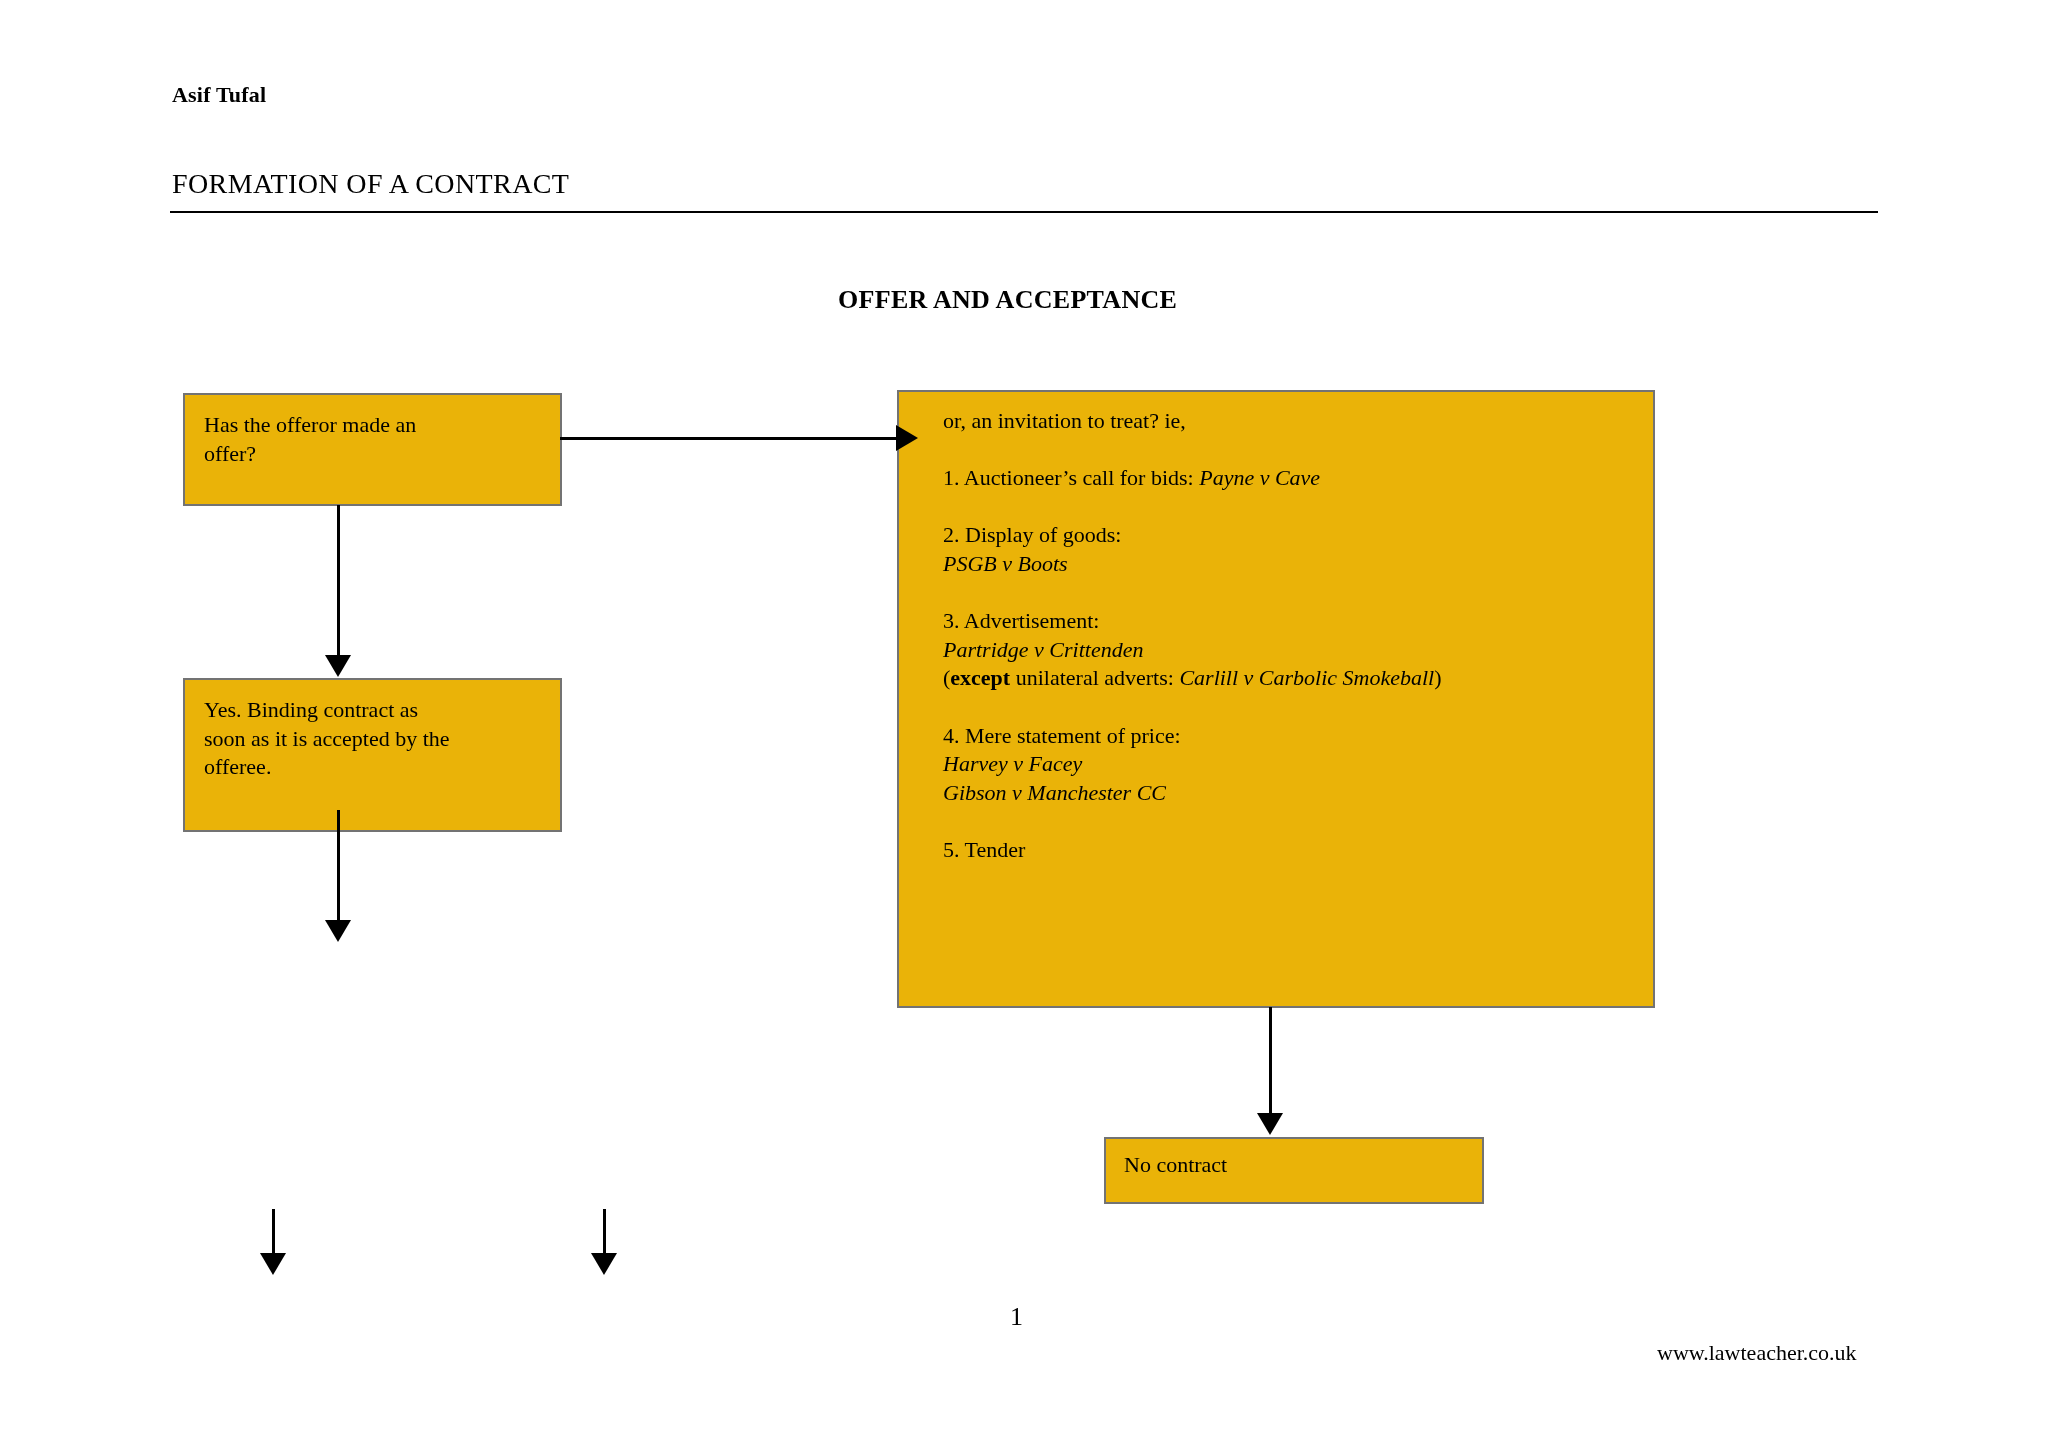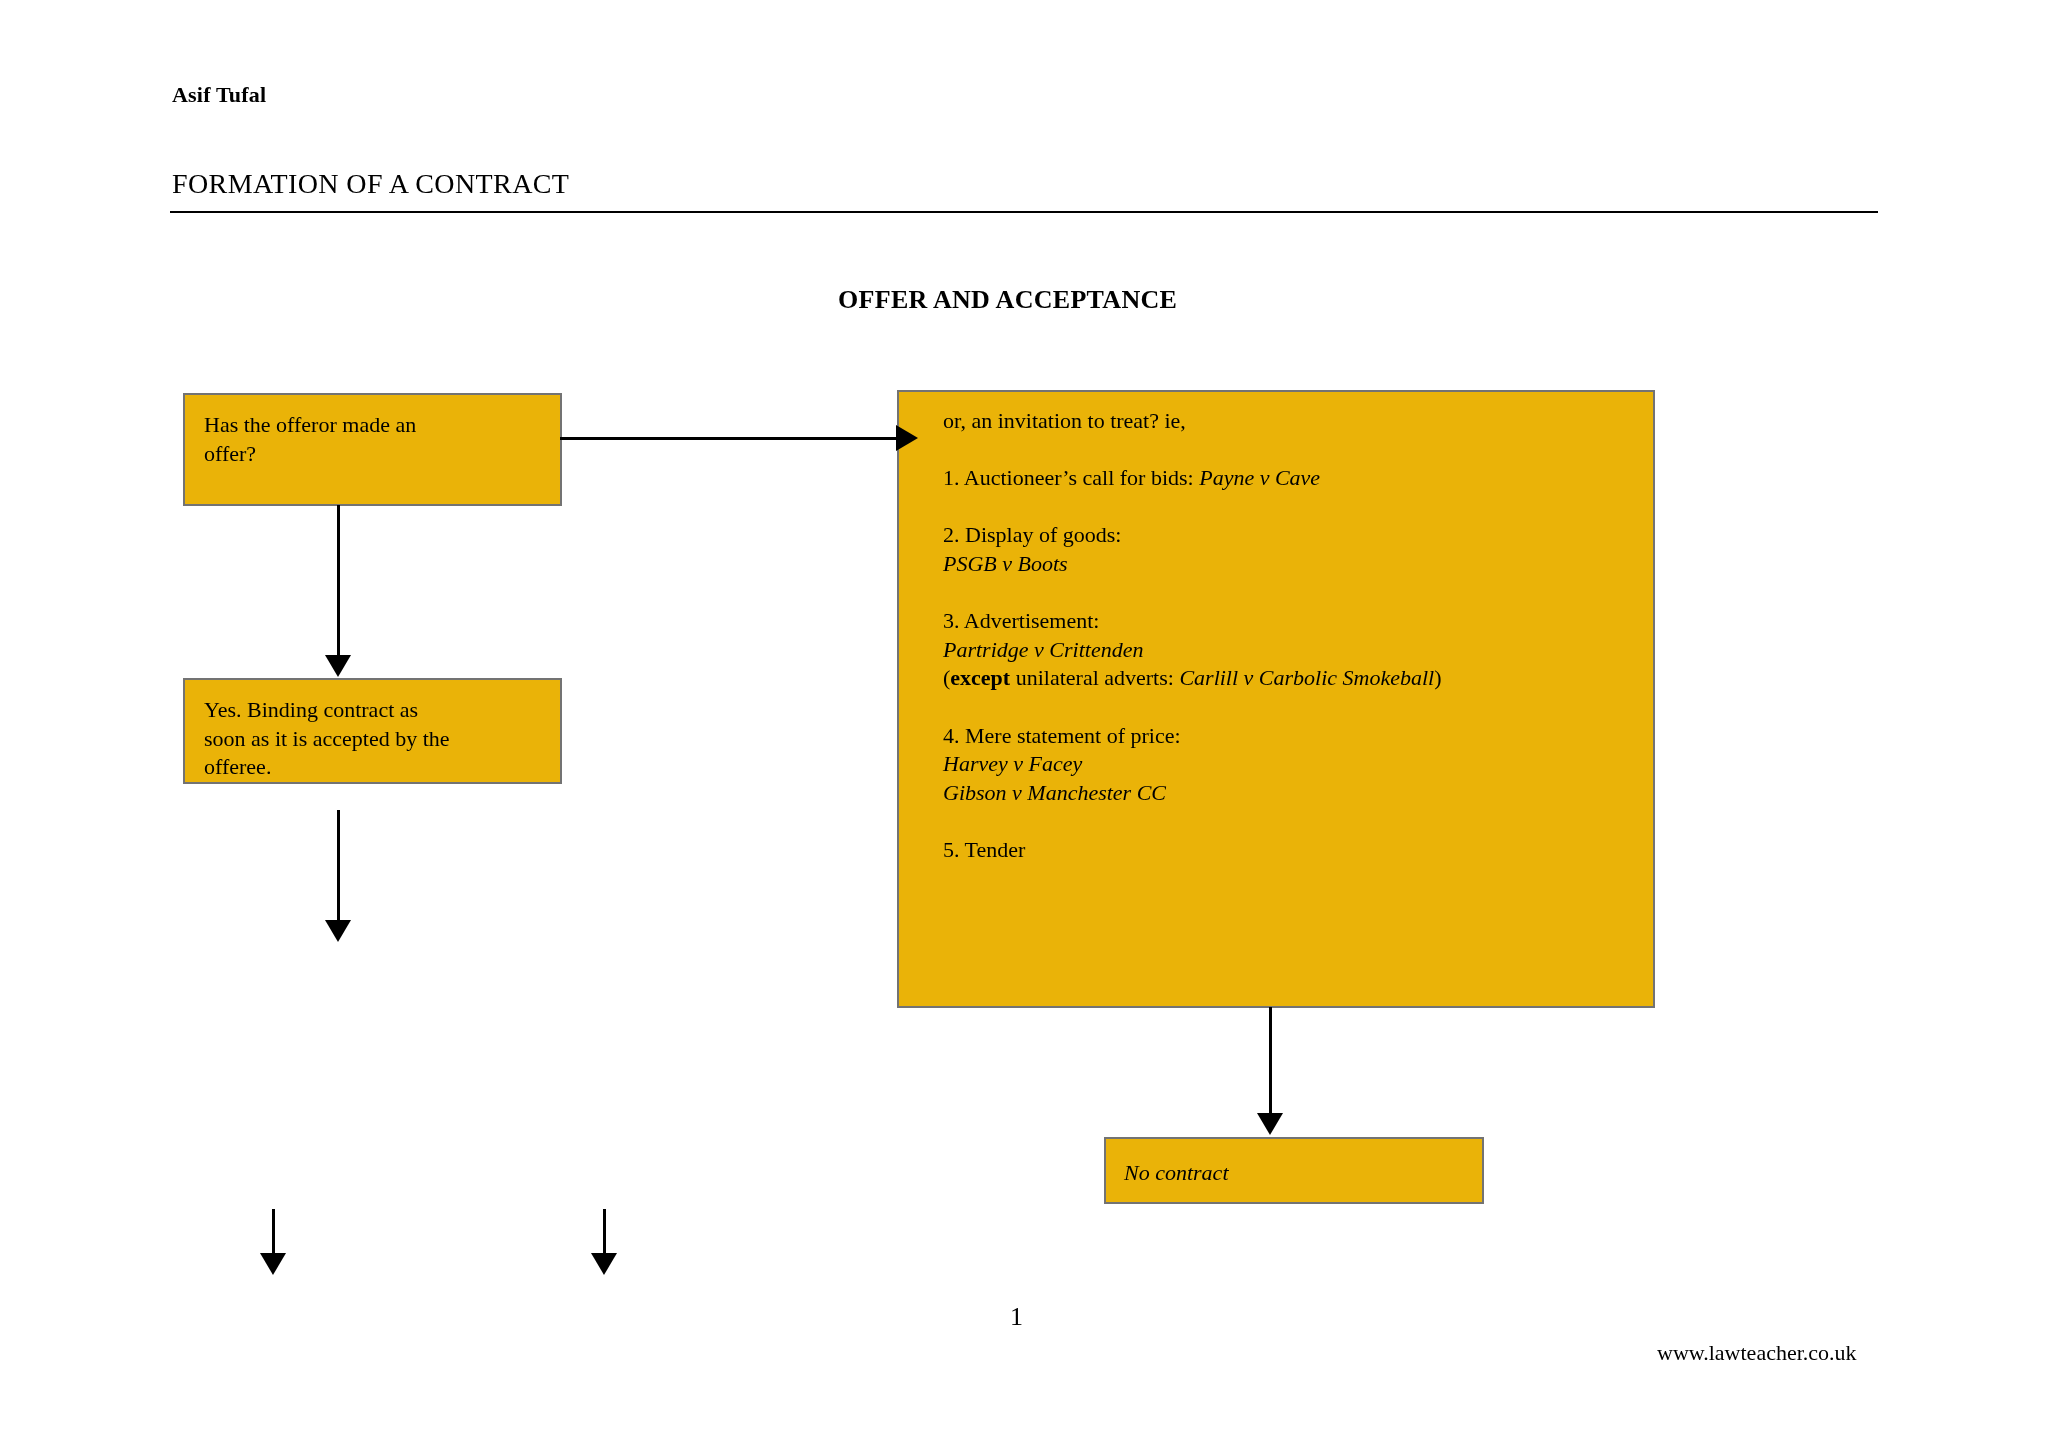--- a/index.html
+++ b/index.html
@@ -70,27 +70,27 @@
   .box p {
     margin: 0;
   }
   .box p.gap {
     margin-top: 1.30em;
   }
   .it { font-style: italic; }
   .bd { font-weight: bold; }
 
   #box-offer      { left: 183px; top: 393px;  width: 379px; height: 113px; }
-  #box-binding    { left: 183px; top: 678px;  width: 379px; height: 106px; }
+  #box-binding    { left: 183px; top: 678px;  width: 379px; height: 154px; }
   #box-acceptance { left: 183px; top: 943px;  width: 489px; height: 267px; }
   #box-invitation { left: 897px; top: 390px;  width: 758px; height: 618px; }
   #box-nocontract { left: 1104px; top: 1137px; width: 380px; height: 67px; }
 
   #box-invitation .inner { padding: 15px 14px 0 16px; margin-left: 28px; }
-  #box-nocontract .inner { padding: 20px 14px 0 18px; font-style: italic; }
+  #box-nocontract .inner { padding: 12px 14px 0 18px; }
 
   
   .conn { position: absolute; }
   .conn .stem-v {
     position: absolute;
     width: 0;
     border-left: 3px solid #000000;
   }
   .conn .stem-h {
     position: absolute;

